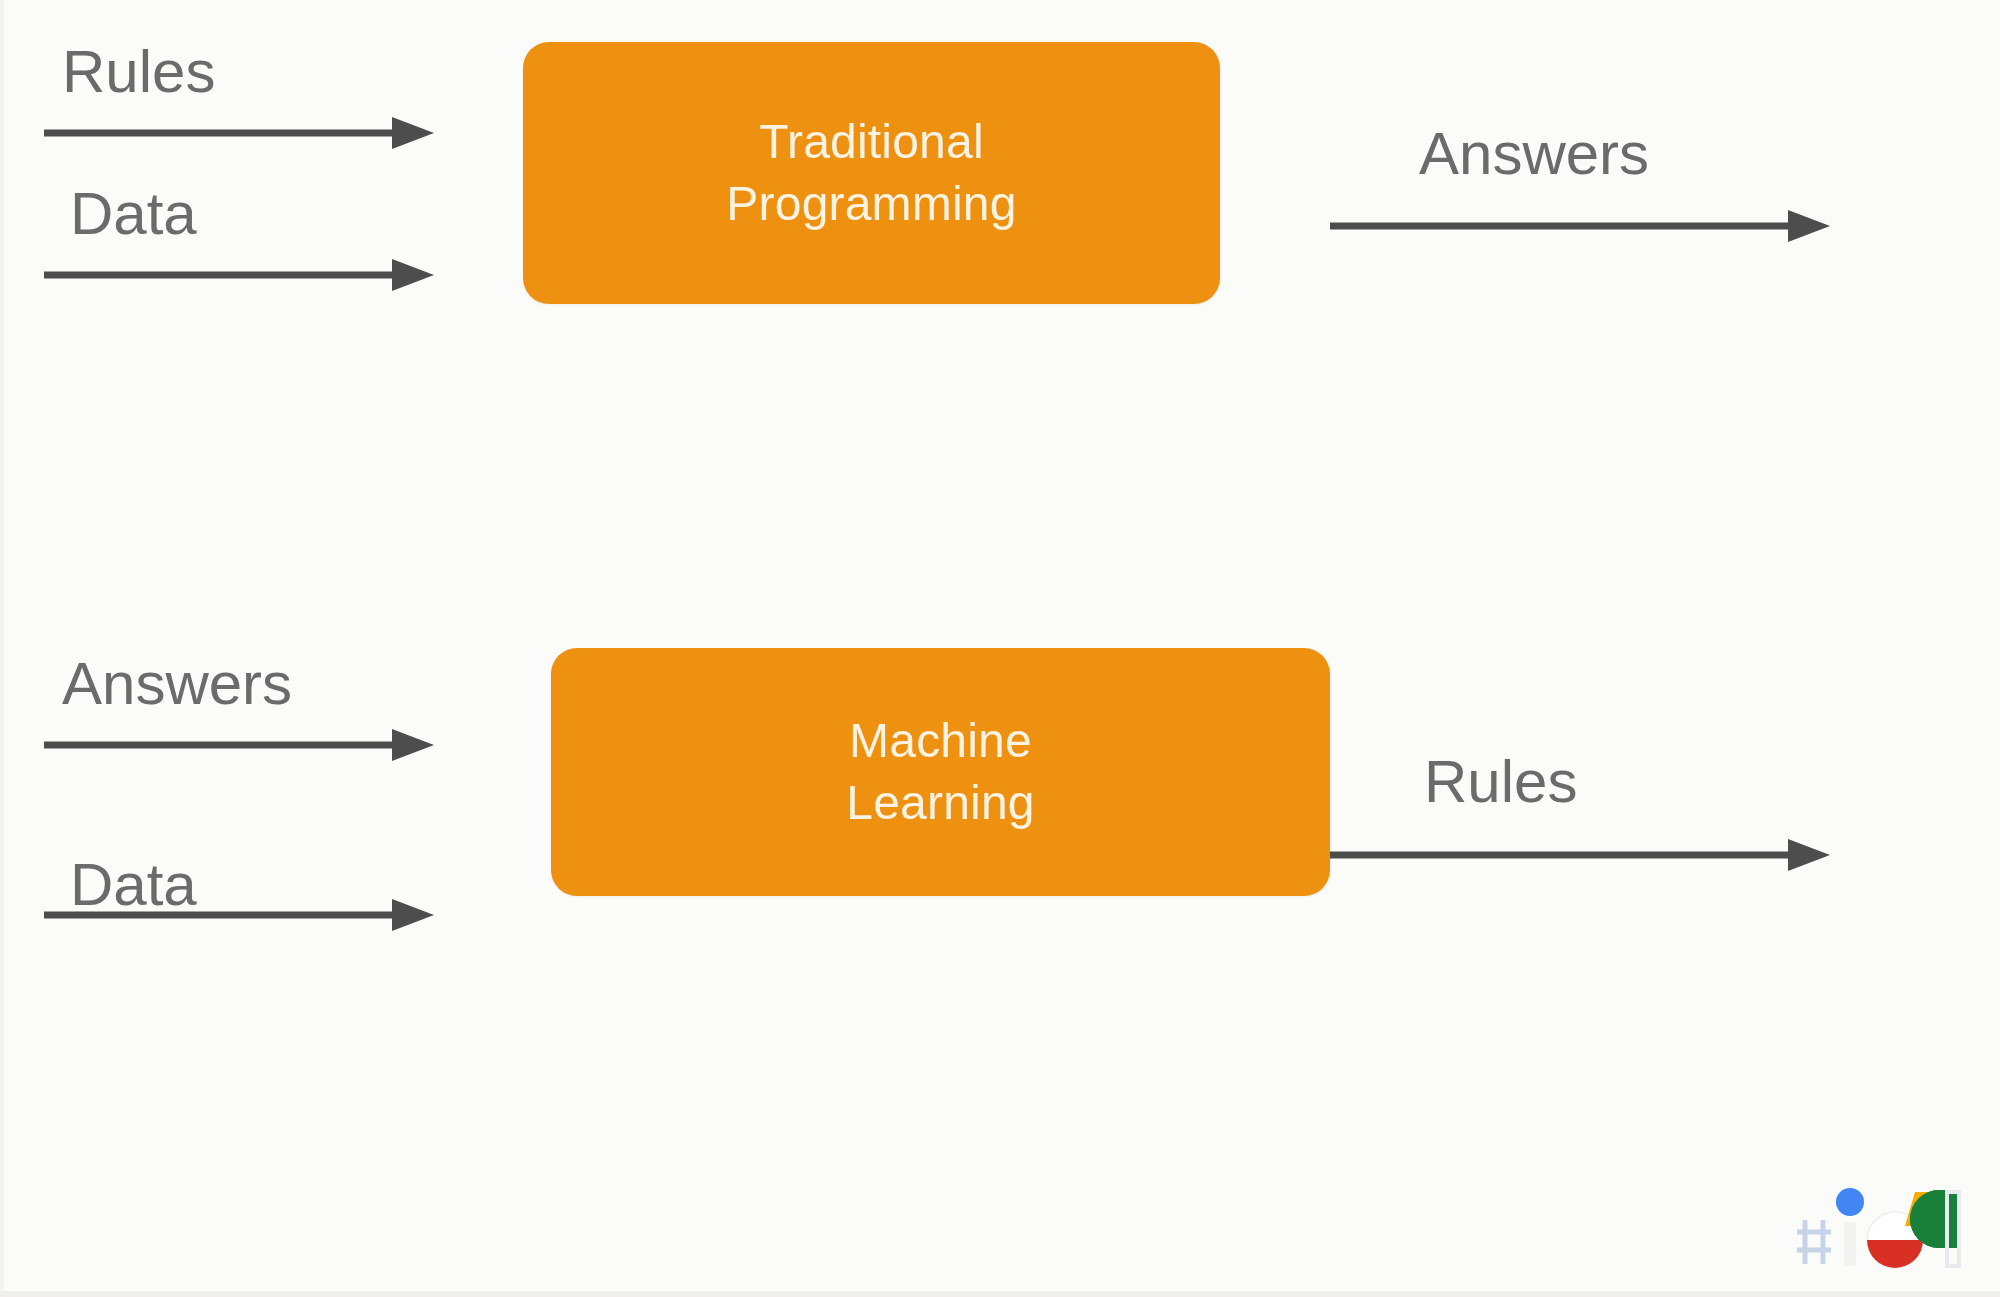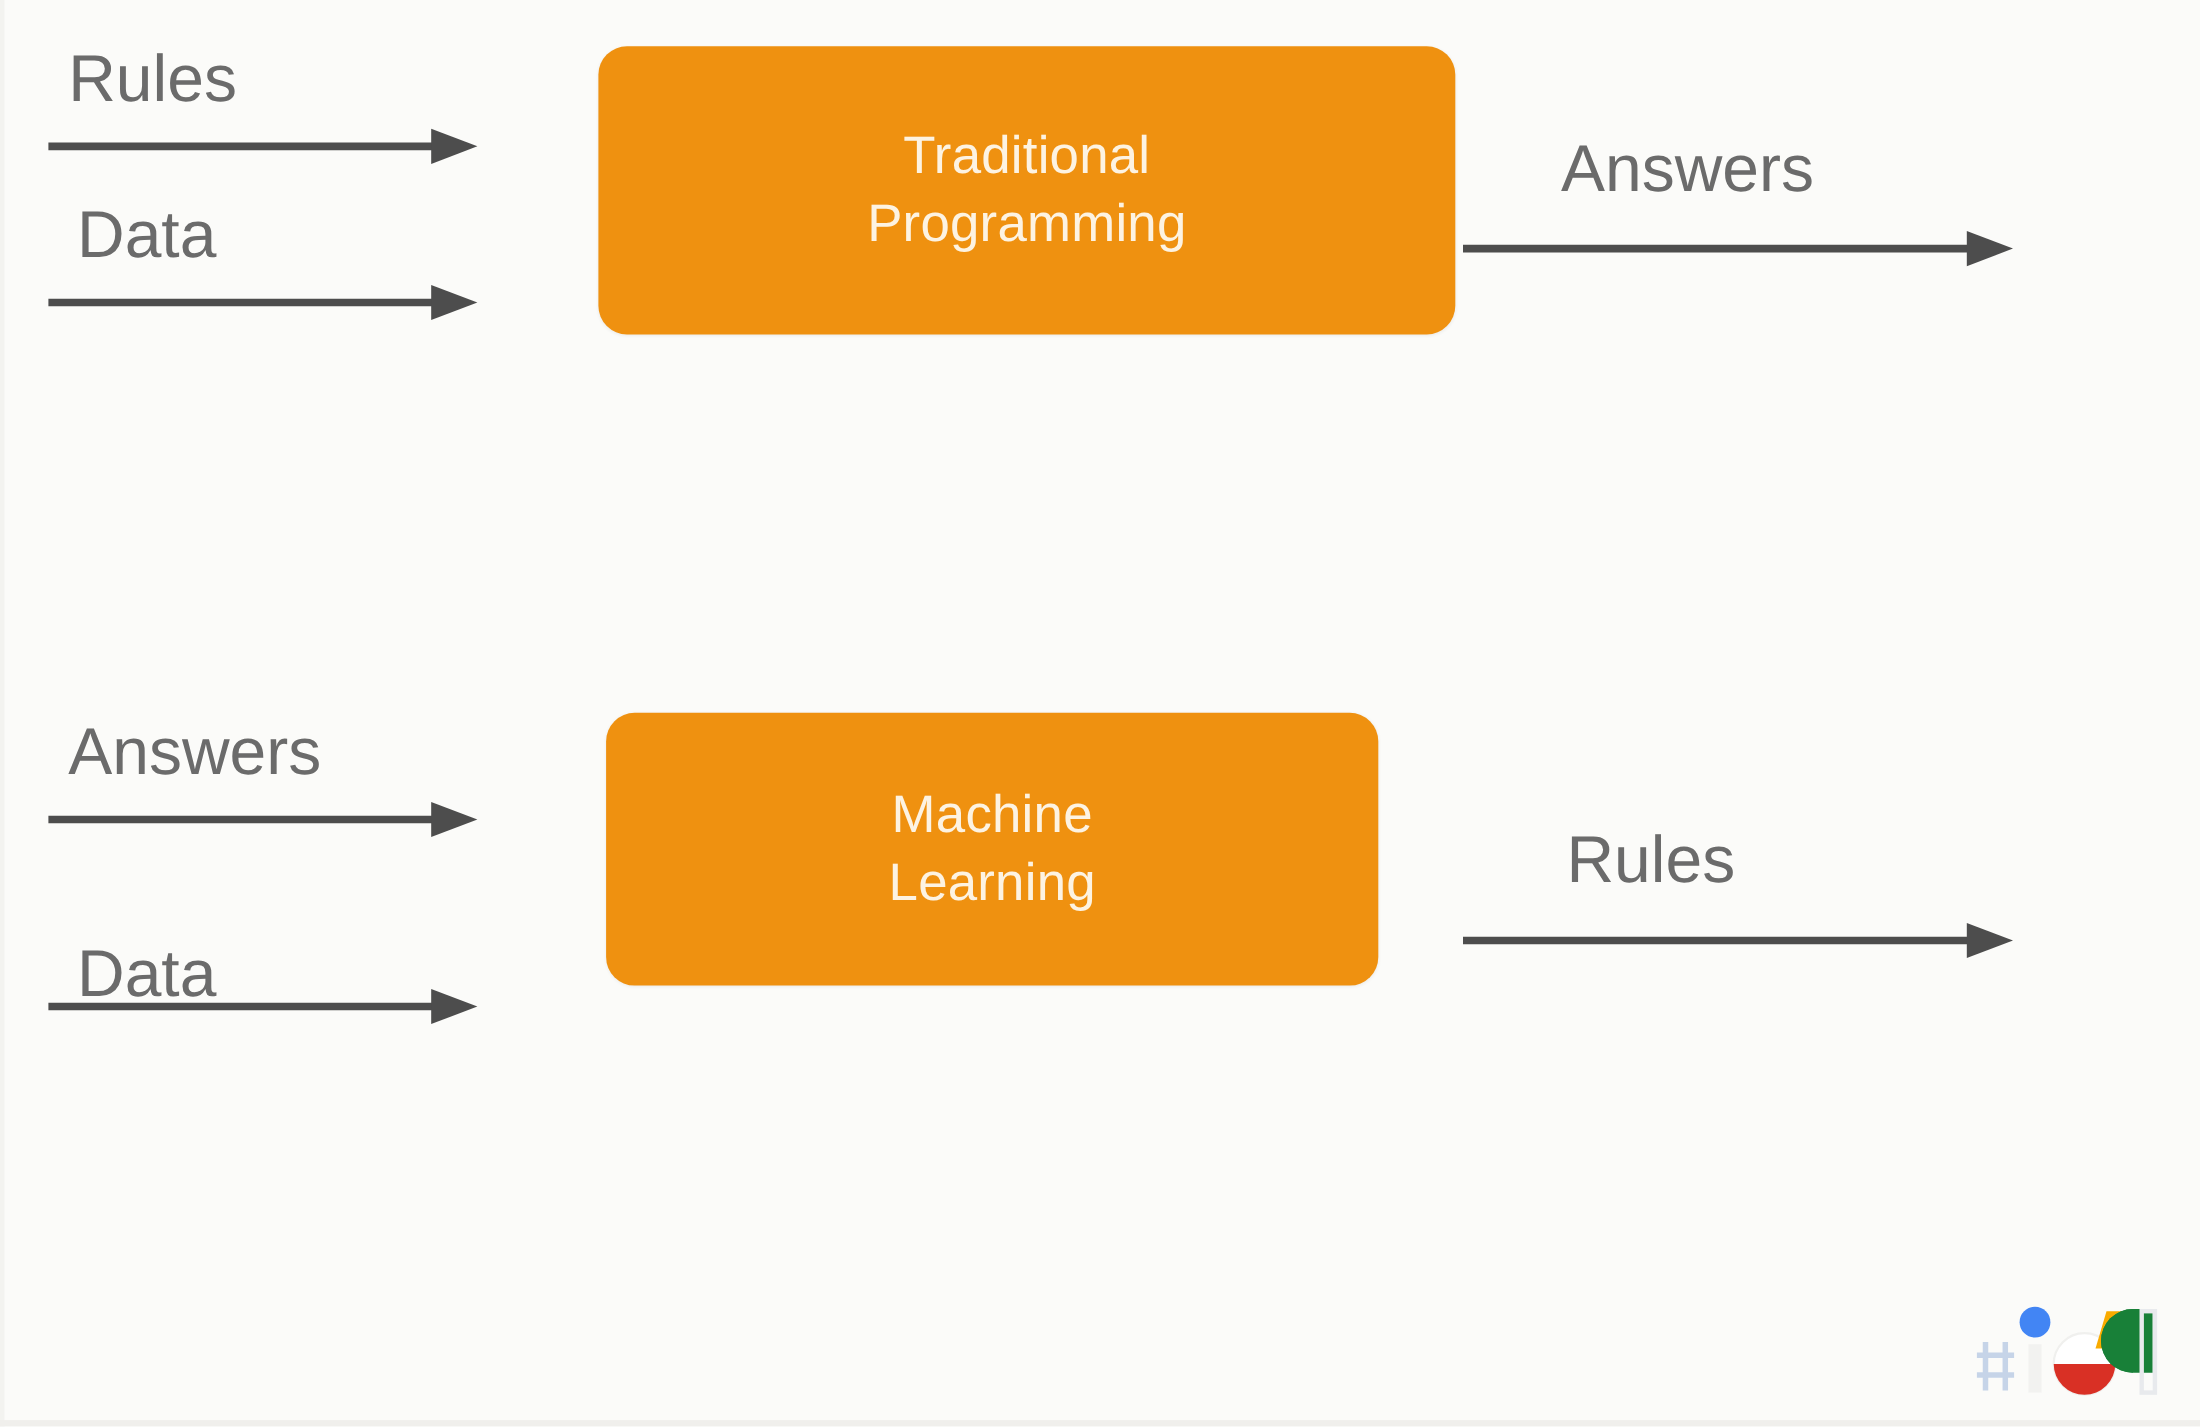--- a/index.html
+++ b/index.html
@@ -45,29 +45,29 @@
   .process-box .box-label {
     color: #fdf3e2;
     font-size: 48px;
     line-height: 1.30;
     text-align: center;
     letter-spacing: 0.2px;
     white-space: pre-line;
     font-weight: 400;
   }
   #box-traditional {
-    left: 544px;
+    left: 523px;
     top: 42px;
-    width: 779px;
+    width: 697px;
     height: 262px;
   }
   #box-ml {
     left: 551px;
     top: 648px;
-    width: 702px;
+    width: 779px;
     height: 248px;
   }
 
   
   .arrow {
     position: absolute;
     height: 40px;
     display: block;
   }
   .arrow svg { display: block; overflow: visible; }

